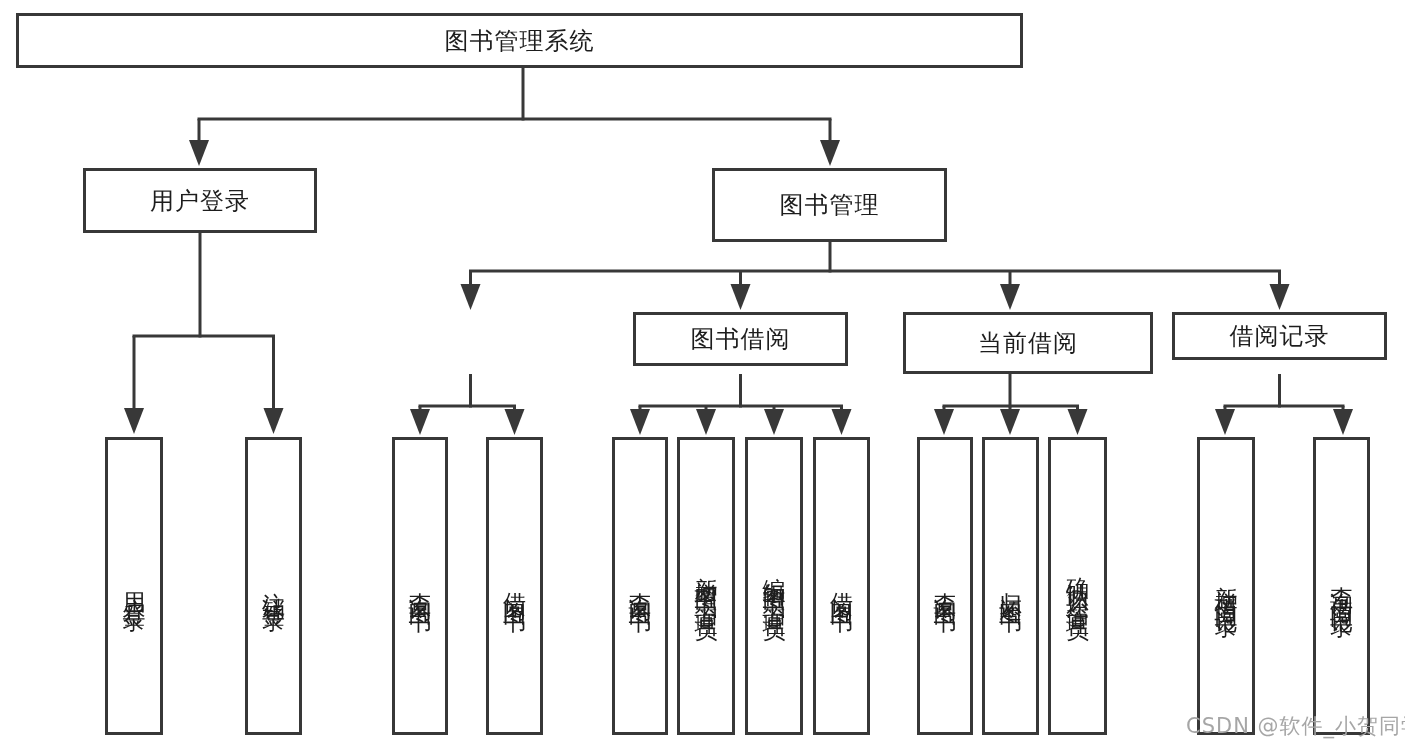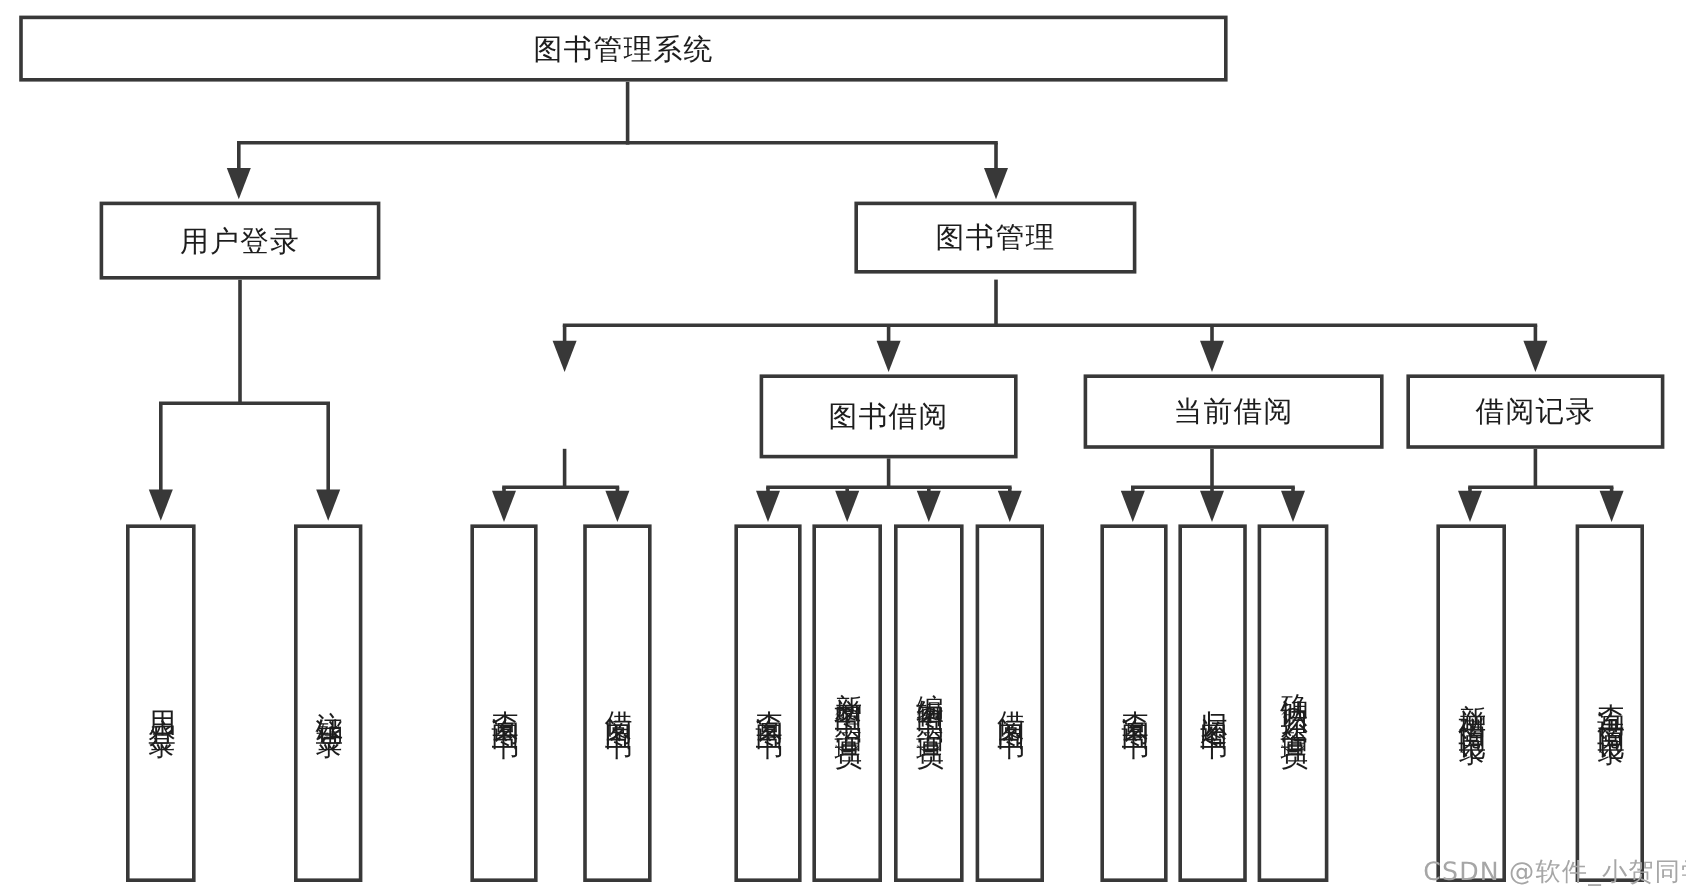--- a/index.html
+++ b/index.html
@@ -34,25 +34,25 @@
   .vbox{
     writing-mode:vertical-rl;
     text-orientation:mixed;
     font-size:23px;
     letter-spacing:6px;
     line-height:1;
   }
   
   .n-root{left:16px;top:13px;width:1007px;height:55px;}
   .n-l2a{left:83px;top:168px;width:234px;height:65px;}
-  .n-l2b{left:712px;top:168px;width:235px;height:60px;}
+  .n-l2b{left:712px;top:168px;width:235px;height:74px;}
   .n-l3a{left:363px;top:312px;width:215px;height:62px;}
-  .n-l3b{left:633px;top:312px;width:215px;height:70px;}
+  .n-l3b{left:633px;top:312px;width:215px;height:54px;}
   .n-l3c{left:903px;top:312px;width:250px;height:62px;}
-  .n-l3d{left:1172px;top:312px;width:215px;height:62px;}
+  .n-l3d{left:1172px;top:312px;width:215px;height:48px;}
   .leaf{top:437px;height:298px;}
   .n-a1{left:105px;width:58px;}
   .n-a2{left:245px;width:57px;}
   .n-b1{left:392px;width:56px;}
   .n-b2{left:486px;width:57px;}
   .n-c1{left:612px;width:56px;}
   .n-c2{left:677px;width:58px;}
   .n-c3{left:745px;width:58px;}
   .n-c4{left:813px;width:57px;}
   .n-d1{left:917px;width:56px;}

